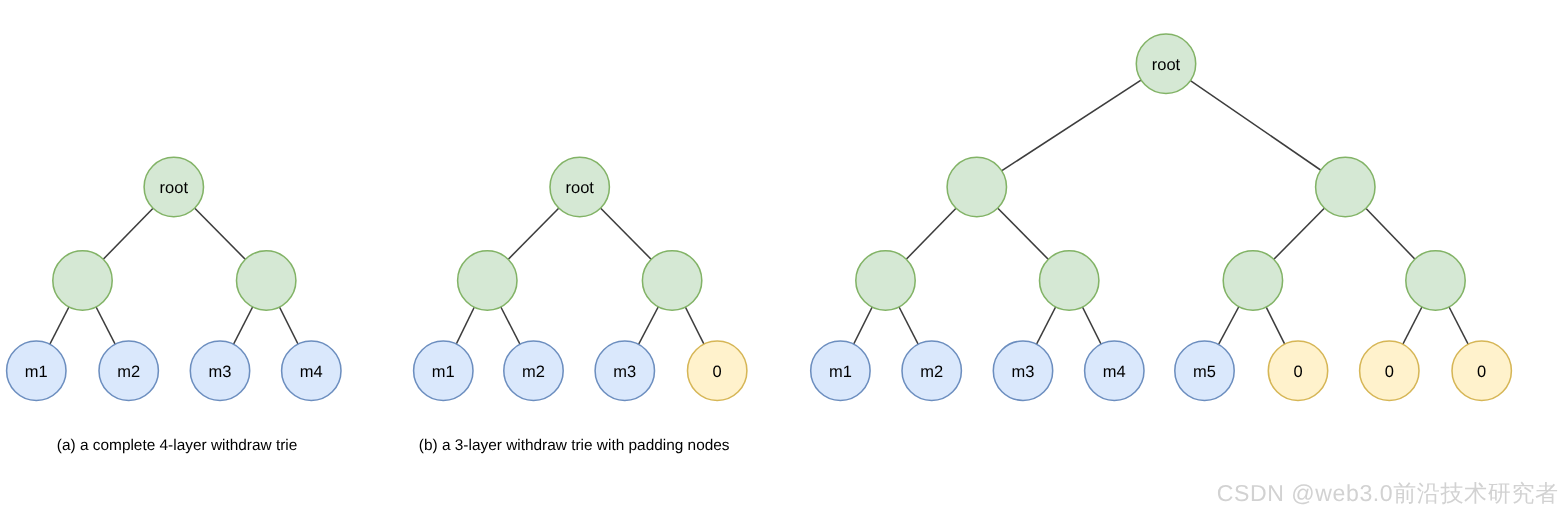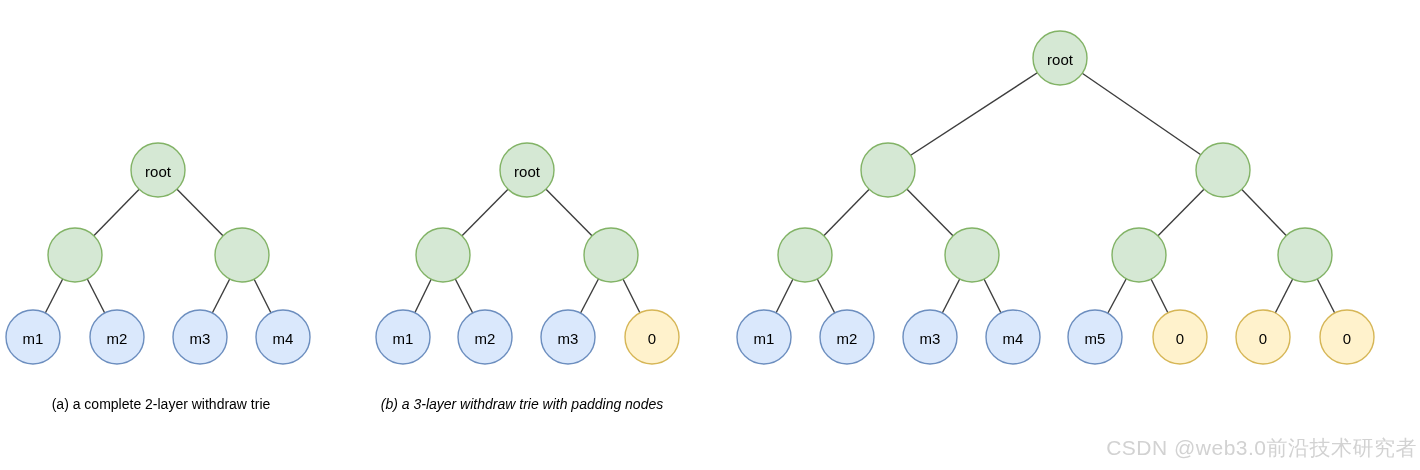--- a/index.html
+++ b/index.html
@@ -126,20 +126,20 @@
         <text x="1095" y="338" text-anchor="middle" dominant-baseline="central" class="node-label">m5</text>
         <circle cx="1180" cy="337" r="27" fill="#fff2cc" stroke="#d6b656" stroke-width="1.4"></circle>
         <text x="1180" y="338" text-anchor="middle" dominant-baseline="central" class="node-label">0</text>
         <circle cx="1263" cy="337" r="27" fill="#fff2cc" stroke="#d6b656" stroke-width="1.4"></circle>
         <text x="1263" y="338" text-anchor="middle" dominant-baseline="central" class="node-label">0</text>
         <circle cx="1347" cy="337" r="27" fill="#fff2cc" stroke="#d6b656" stroke-width="1.4"></circle>
         <text x="1347" y="338" text-anchor="middle" dominant-baseline="central" class="node-label">0</text>
       </g>
     </svg>
 
-  <div class="caption" style="left: 161px;">(a) a complete 2-layer withdraw trie</div>
+  <div class="caption" style="left: 161px;">(a) a complete 4-layer withdraw trie</div>
 
-  <div class="caption" style="left: 522px; font-style: italic;">(b) a 3-layer withdraw trie with padding nodes</div>
+  <div class="caption" style="left: 522px;">(b) a 3-layer withdraw trie with padding nodes</div>
 
 
   <div class="watermark" style="color: rgb(210, 210, 210);">CSDN @web3.0前沿技术研究者</div>
 
 </div>
 
 </body></html>

